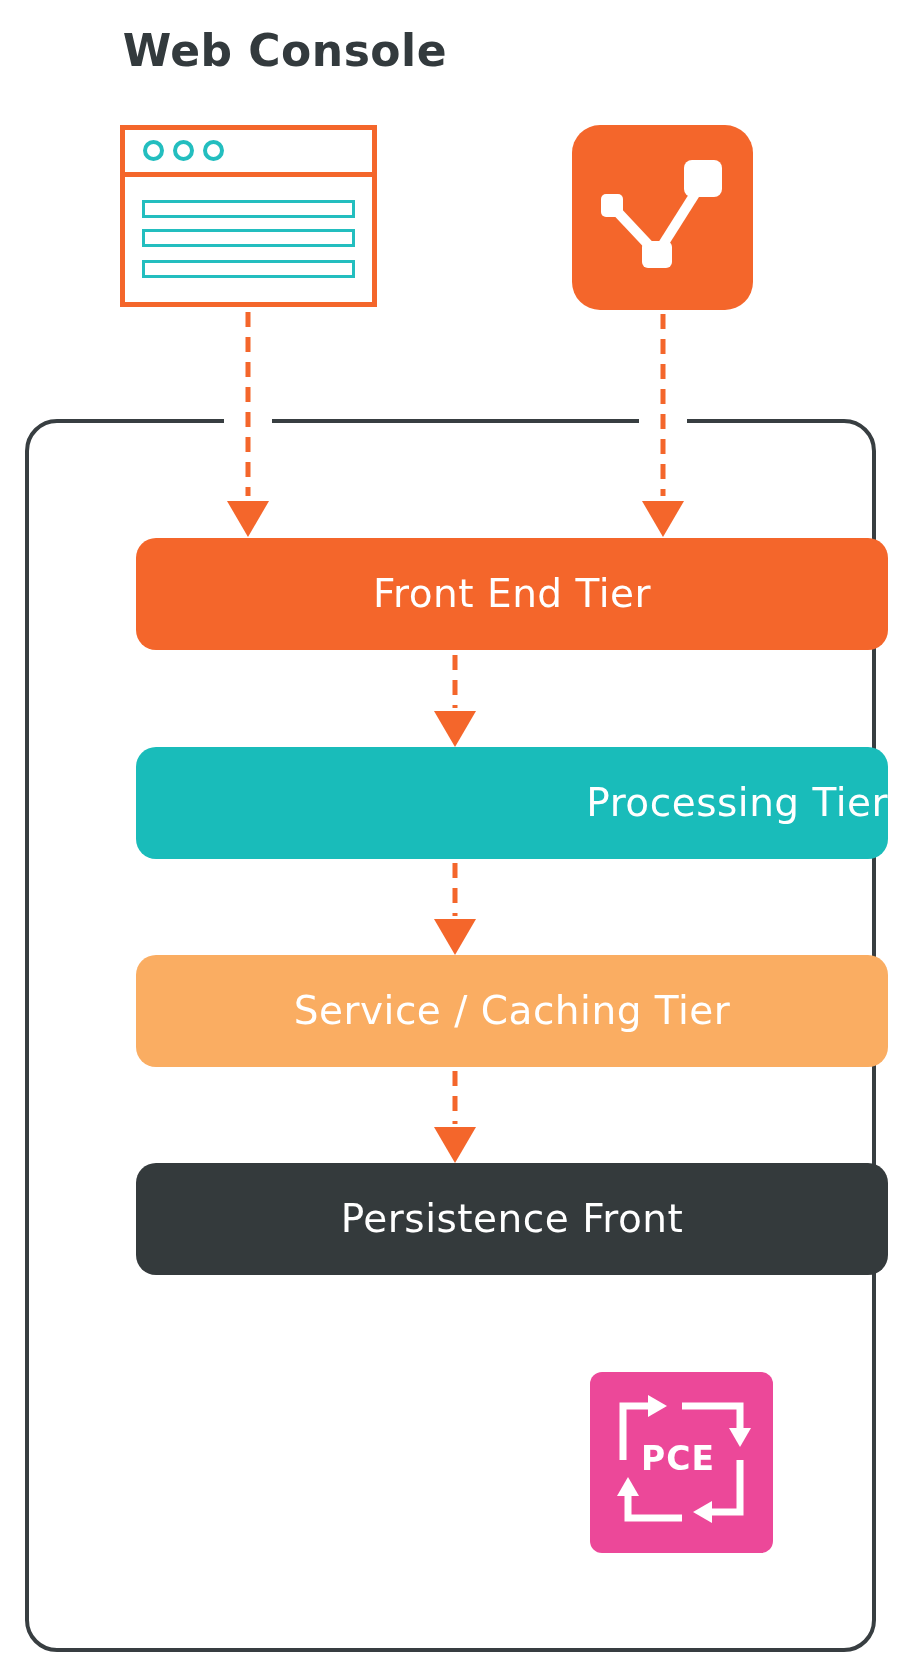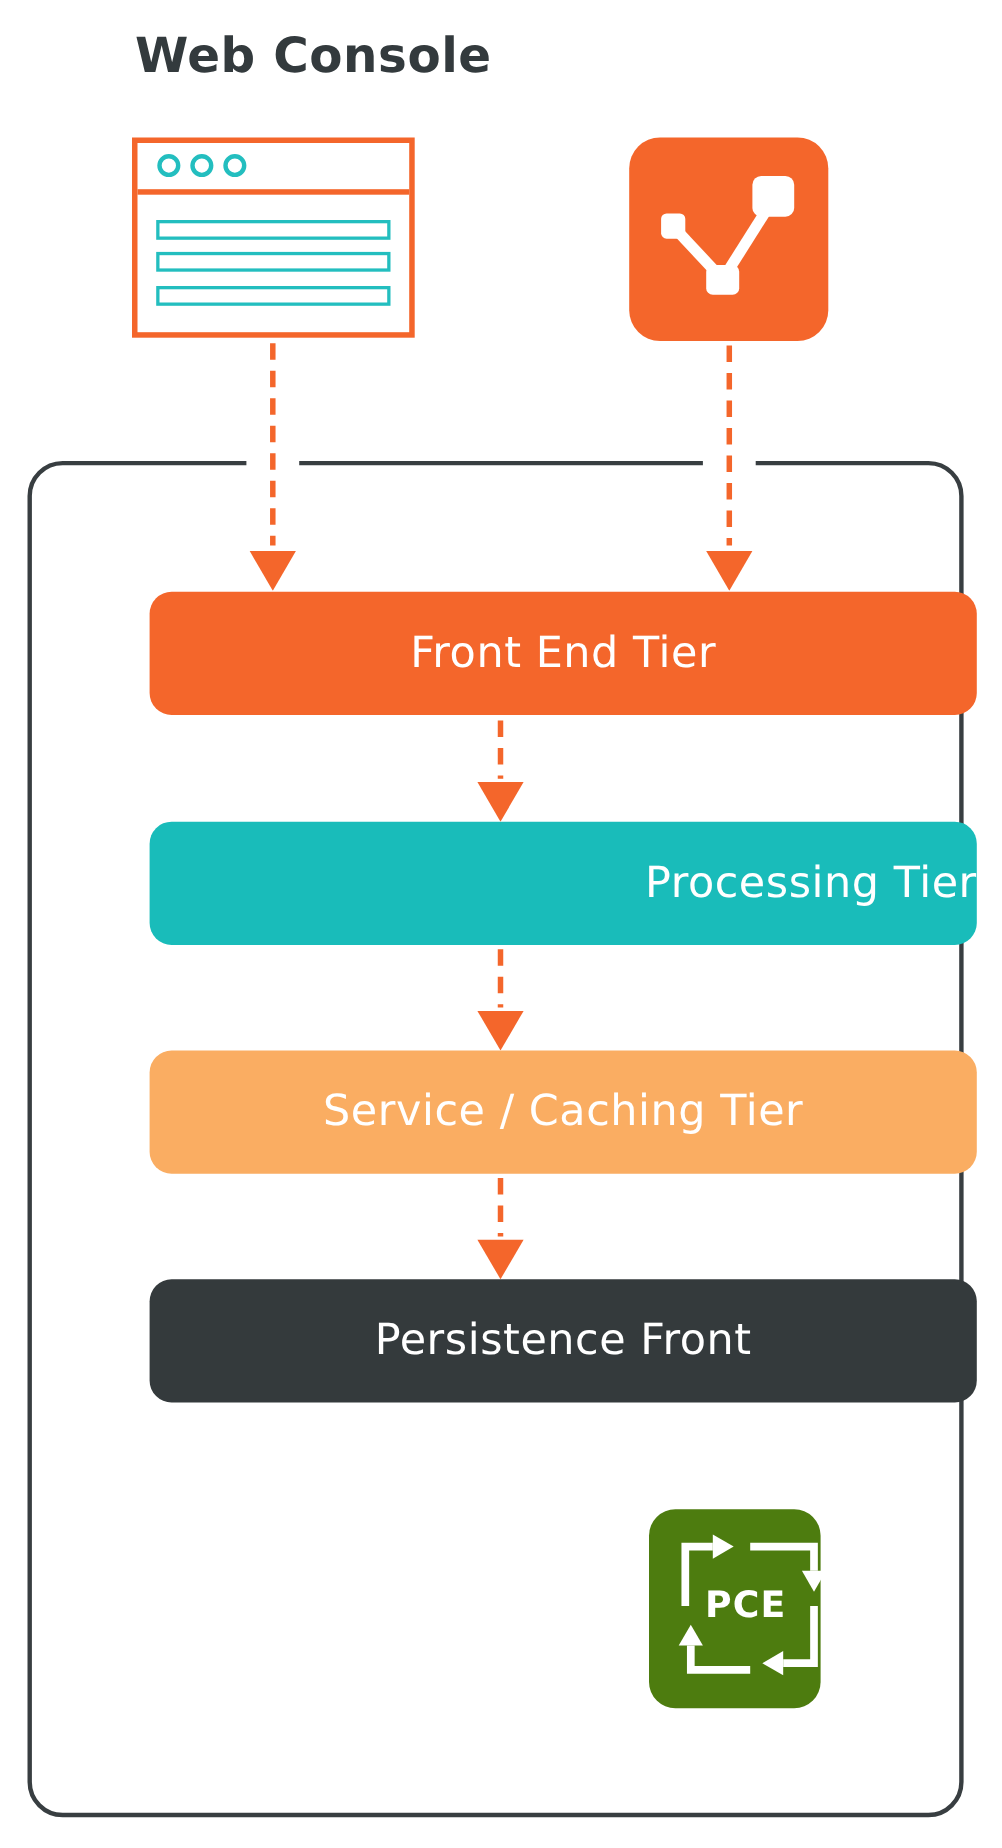--- a/index.html
+++ b/index.html
@@ -80,22 +80,22 @@
     text-align:center;line-height:112px;
     z-index:2;letter-spacing:0.5px;
   }
   .tier.t0{top:538px;}
   .tier.t1{top:747px;text-align:right;}
   .tier.t2{top:955px;text-align:center;}
   .tier.t3{top:1163px;}
 
   
   .pce-icon{
-    position:absolute;left:590px;top:1372px;width:156px;height:181px;
-    background:#4d7c0f;border-radius:24px;z-index:2;
+    position:absolute;left:590px;top:1372px;width:183px;height:181px;
+    background:#ec4899;border-radius:12px;z-index:2;
   }
   .pce-icon svg{display:block;width:183px;height:181px;}
   .pce-text{
     position:absolute;left:20px;top:70px;width:136px;
     text-align:center;color:#ffffff;
     font-size:33px;font-weight:700;line-height:34px;letter-spacing:1px;
   }
 </style>
 </head>
 <body>

